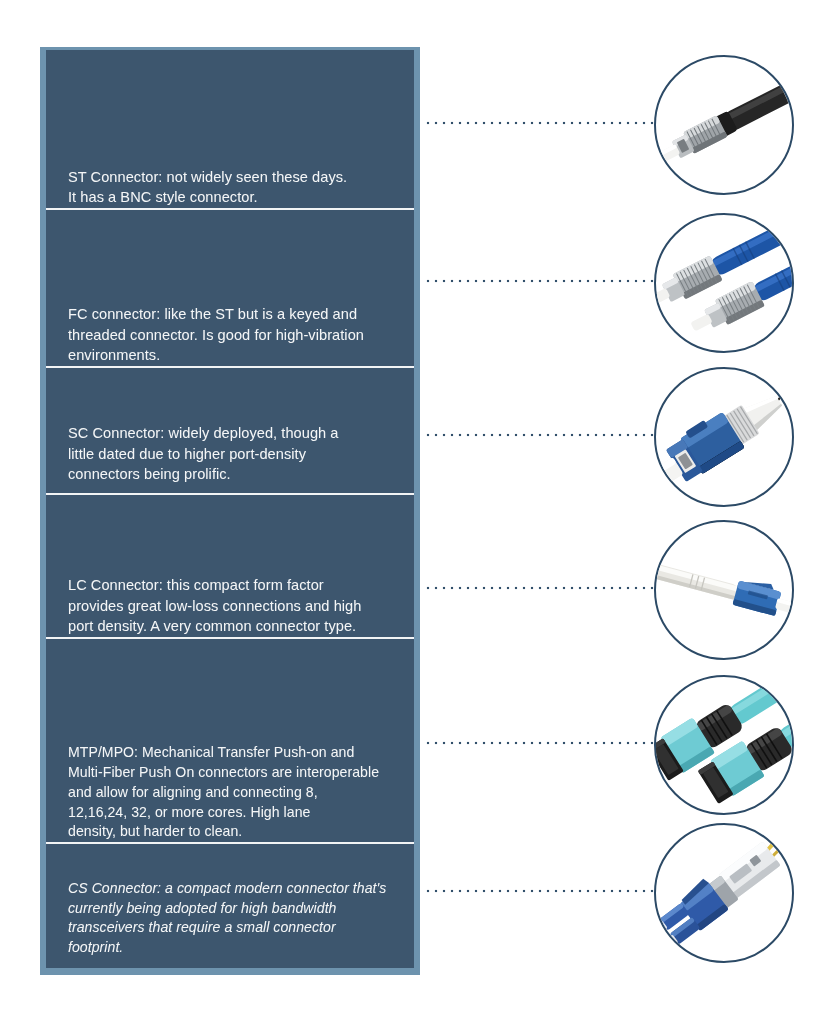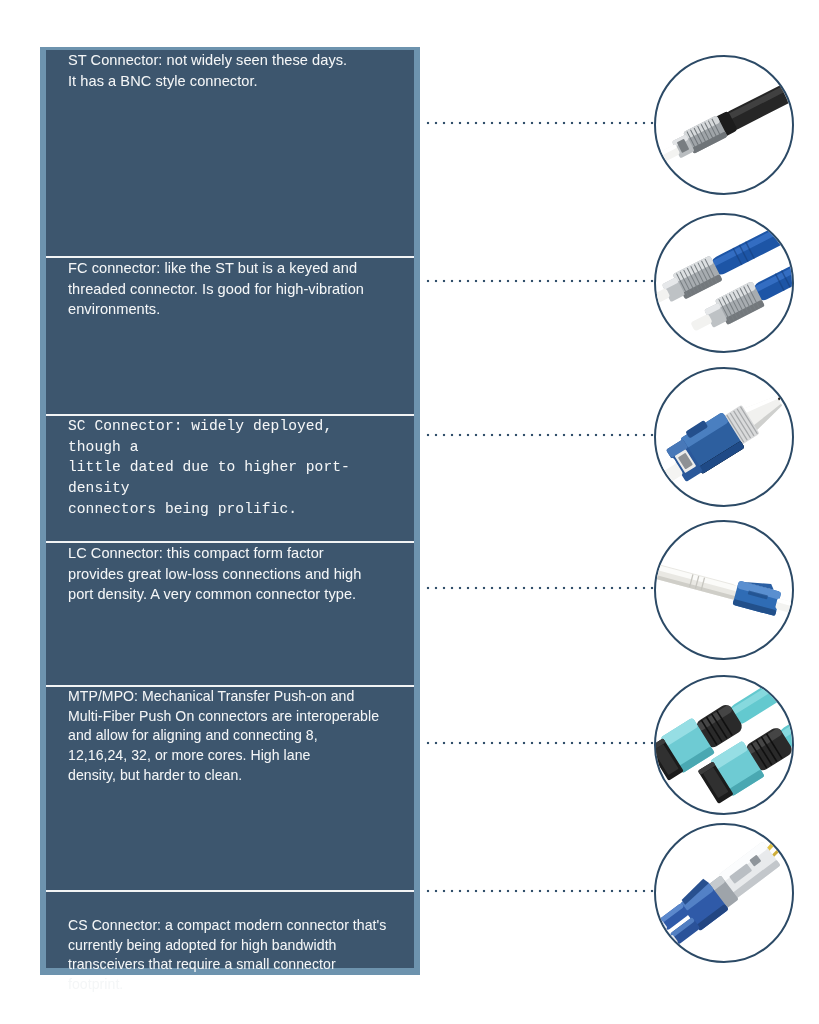--- a/index.html
+++ b/index.html
@@ -36,21 +36,21 @@
     border-bottom: 7px solid #6d93ae;
     border-top: 3px solid #6d93ae;
     box-sizing: border-box;
   }
 
   .row {
     position: relative;
     box-sizing: border-box;
     padding: 0 22px;
     display: flex;
-    align-items: flex-start;
+    align-items: flex-end;
   }
   .row + .row {
     border-top: 2px solid #f2f4f5;
   }
 
   .row-text {
     color: #f4f6f7;
     font-size: 14.6px;
     line-height: 1.42;
     letter-spacing: 0.05px;
@@ -87,47 +87,47 @@
 
 <div id="page">
 
   <div id="panel">
 
     <div class="row" style="height:158px;">
       <div class="row-text">ST Connector: not widely seen these days.
 It has a BNC style connector.</div>
     </div>
 
-    <div class="row" style="height:158px;margin-top:48px;">
+    <div class="row" style="height:158px;">
       <div class="row-text">FC connector: like the ST but is a keyed and
 threaded connector. Is good for high-vibration
 environments.</div>
     </div>
 
-    <div class="row" style="height:119px;font-family:Liberation Mono, monospace;">
+    <div class="row" style="height:119px;">
       <div class="row-text">SC Connector: widely deployed, though a
 little dated due to higher port-density
 connectors being prolific.</div>
     </div>
 
     <div class="row" style="height:144px;margin-top:8px;">
       <div class="row-text">LC Connector: this compact form factor
 provides great low-loss connections and high
 port density. A very common connector type.</div>
     </div>
 
     <div class="row" style="height:205px;">
       <div class="row-text small">MTP/MPO: Mechanical Transfer Push-on and
 Multi-Fiber Push On connectors are interoperable
 and allow for aligning and connecting 8,
 12,16,24, 32, or more cores.  High lane
 density, but harder to clean.</div>
     </div>
 
-    <div class="row" style="height:143px; align-items:flex-start; padding-top:24px;">
+    <div class="row" style="height:143px; align-items:flex-start; padding-top:35px;font-style:italic;">
       <div class="row-text small">CS Connector: a compact modern connector that's
 currently being adopted for high bandwidth
 transceivers that require a small connector
 footprint.</div>
     </div>
 
   </div>
 
   <div class="dots" style="left:424px; top:121px; width:232px;"></div>
   <div class="dots" style="left:424px; top:279px; width:232px;"></div>

